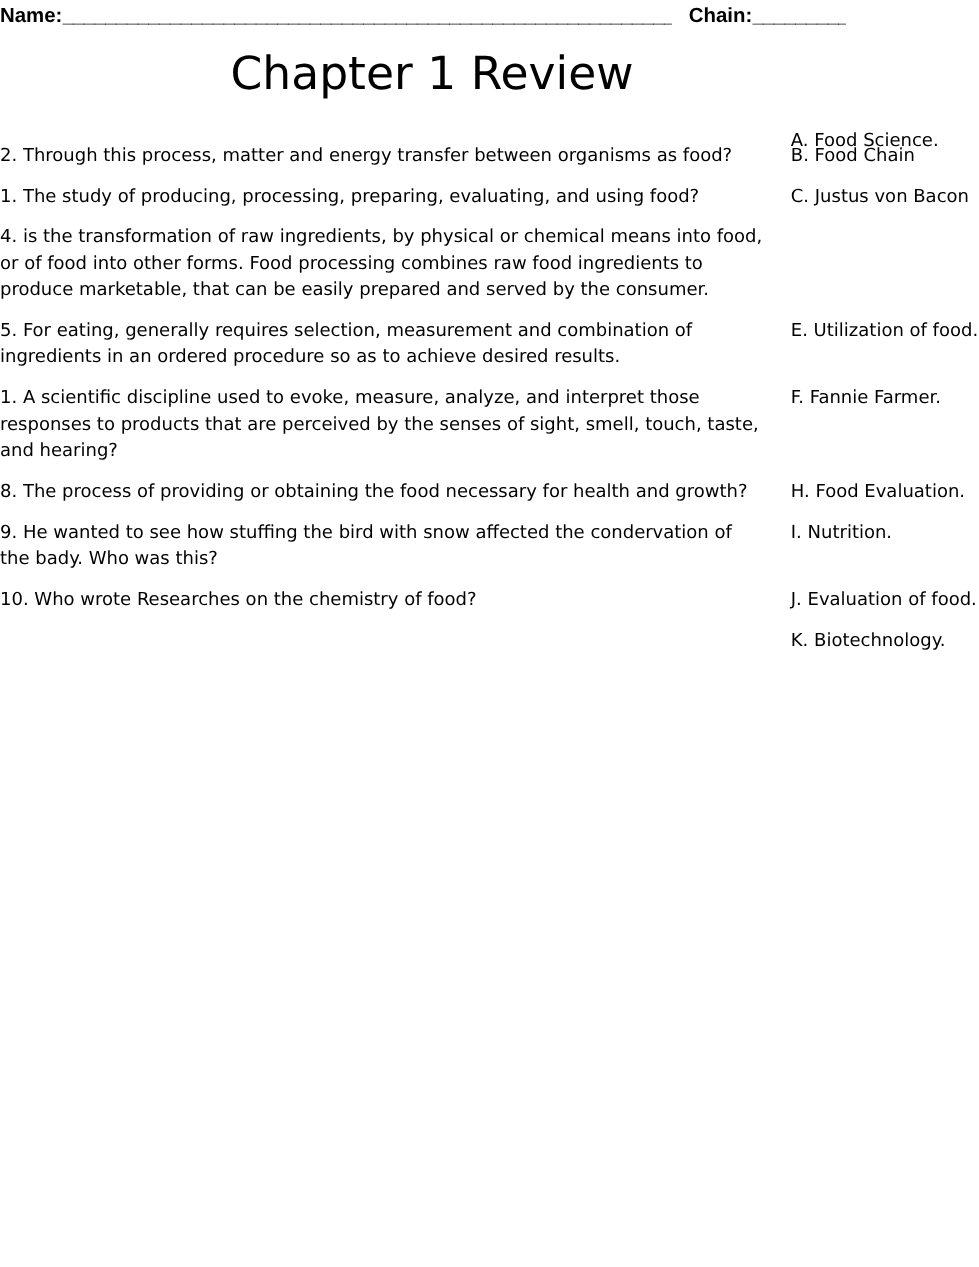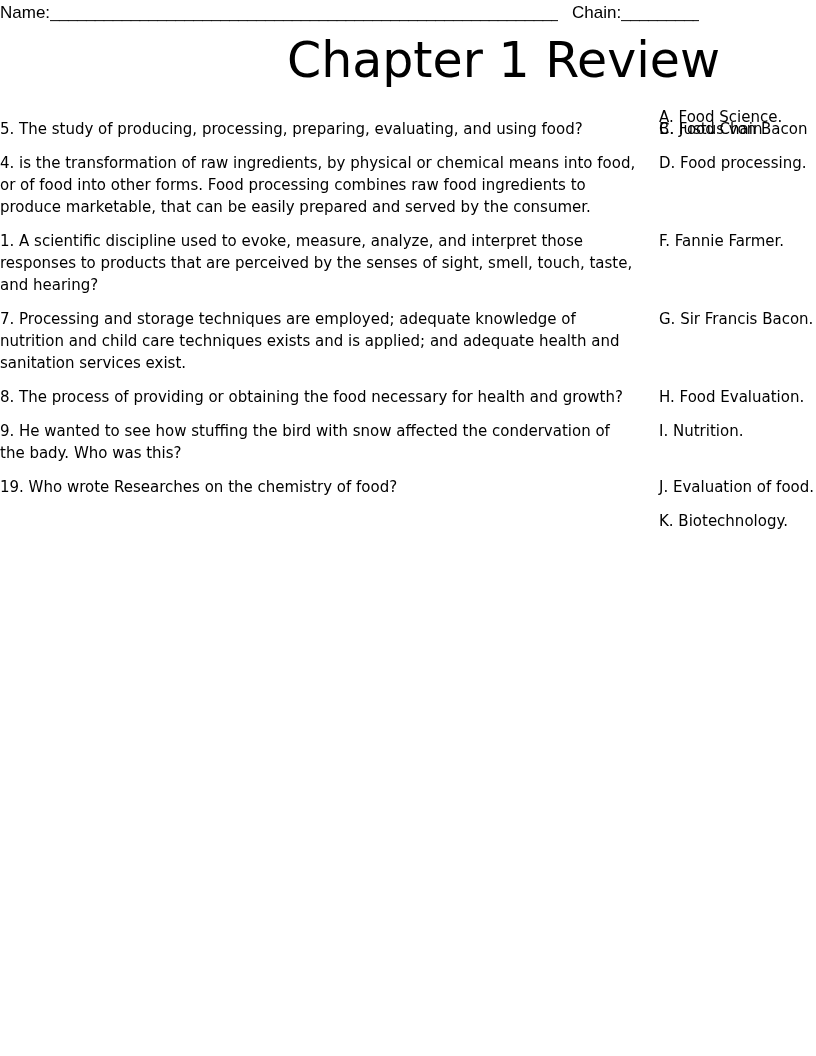--- a/index.html
+++ b/index.html
@@ -28,20 +28,21 @@
     top: 2px;
     left: 0;
     width: 816px;
     height: 26px;
     display: flex;
     align-items: baseline;
     font-family: "Liberation Sans", sans-serif;
     font-size: 17px;
     line-height: 22px;
     white-space: nowrap;
+    font-weight: bold;
   }
   .hdr-label {
     font-family: "Liberation Sans", sans-serif;
     font-size: 17px;
   }
   .blank-rule {
     display: inline-block;
     font-family: "Liberation Sans", sans-serif;
     font-size: 17px;
     letter-spacing: -0.5px;
@@ -52,23 +53,23 @@
   .name-rule { width: 508px; }
   .date-rule { width: 78px; text-align: center; }
   .hdr-gap { display: inline-block; width: 14px; }
 
   
   .doc-title {
     position: absolute;
     top: 32px;
     left: 0;
     width: 720px;
-    text-align: right;
+    text-align: center;
     font-family: "DejaVu Sans", sans-serif;
-    font-size: 49px;
+    font-size: 38px;
     font-weight: 400;
     line-height: 58px;
     letter-spacing: 0px;
   }
 
   
   .quiz-body {
     position: absolute;
     top: 106px;
     left: 0;
@@ -114,56 +115,56 @@
 
   <div class="doc-title">Chapter 1 Review</div>
 
   <div class="quiz-body">
 
     <div class="qa-row">
       <div class="answer-cell">A. Food Science.</div>
     </div>
 
     <div class="qa-row">
+      <div class="question-cell">2. Through this process, matter and energy transfer between organisms as food?</div>
       <div class="answer-cell">B. Food Chain</div>
     </div>
 
     <div class="qa-row">
-      <div class="question-cell">5. The study of producing, processing, preparing, evaluating, and using food?</div>
+      <div class="question-cell">1. The study of producing, processing, preparing, evaluating, and using food?</div>
       <div class="answer-cell">C. Justus von Bacon</div>
     </div>
 
     <div class="qa-row">
       <div class="question-cell">4. is the transformation of raw ingredients, by physical or chemical means into food, or of food into other forms. Food processing combines raw food ingredients to produce marketable, that can be easily prepared and served by the consumer.</div>
-      <div class="answer-cell">D. Food processing.</div>
     </div>
 
+    <div class="qa-row">
+      <div class="question-cell">5. For eating, generally requires selection, measurement and combination of ingredients in an ordered procedure so as to achieve desired results.</div>
+      <div class="answer-cell">E. Utilization of food.</div>
+    </div>
 
     <div class="qa-row">
       <div class="question-cell">1. A scientific discipline used to evoke, measure, analyze, and interpret those responses to products that are perceived by the senses of sight, smell, touch, taste, and hearing?</div>
       <div class="answer-cell">F. Fannie Farmer.</div>
     </div>
 
-    <div class="qa-row">
-      <div class="question-cell">7. Processing and storage techniques are employed; adequate knowledge of nutrition and child care techniques exists and is applied; and adequate health and sanitation services exist.</div>
-      <div class="answer-cell">G. Sir Francis Bacon.</div>
-    </div>
 
     <div class="qa-row">
       <div class="question-cell">8. The process of providing or obtaining the food necessary for health and growth?</div>
       <div class="answer-cell">H. Food Evaluation.</div>
     </div>
 
     <div class="qa-row">
       <div class="question-cell">9. He wanted to see how stuffing the bird with snow affected the condervation of the bady. Who was this?</div>
       <div class="answer-cell">I. Nutrition.</div>
     </div>
 
     <div class="qa-row">
-      <div class="question-cell">19. Who wrote Researches on the chemistry of food?</div>
+      <div class="question-cell">10. Who wrote Researches on the chemistry of food?</div>
       <div class="answer-cell">J. Evaluation of food.</div>
     </div>
 
     <div class="qa-row">
       <div class="answer-cell">K. Biotechnology.</div>
     </div>
 
   </div>
 </div>
 

